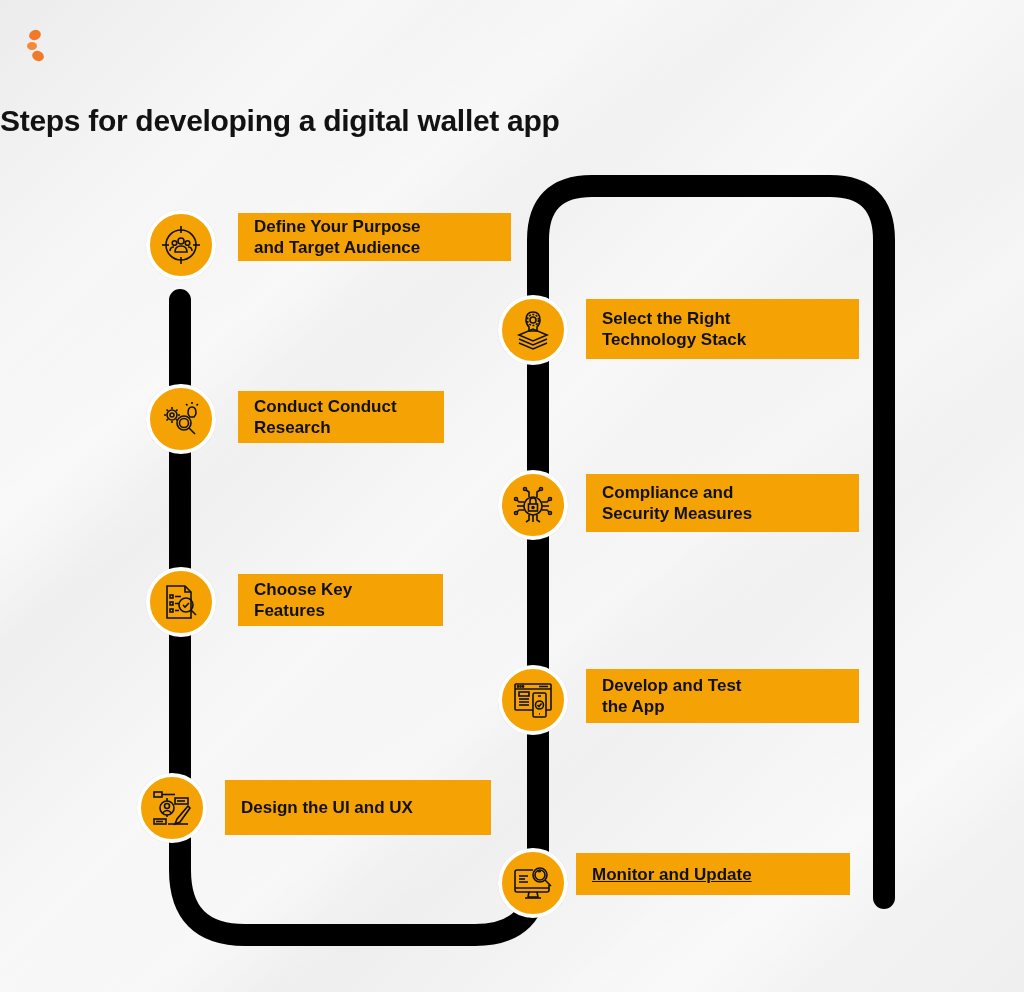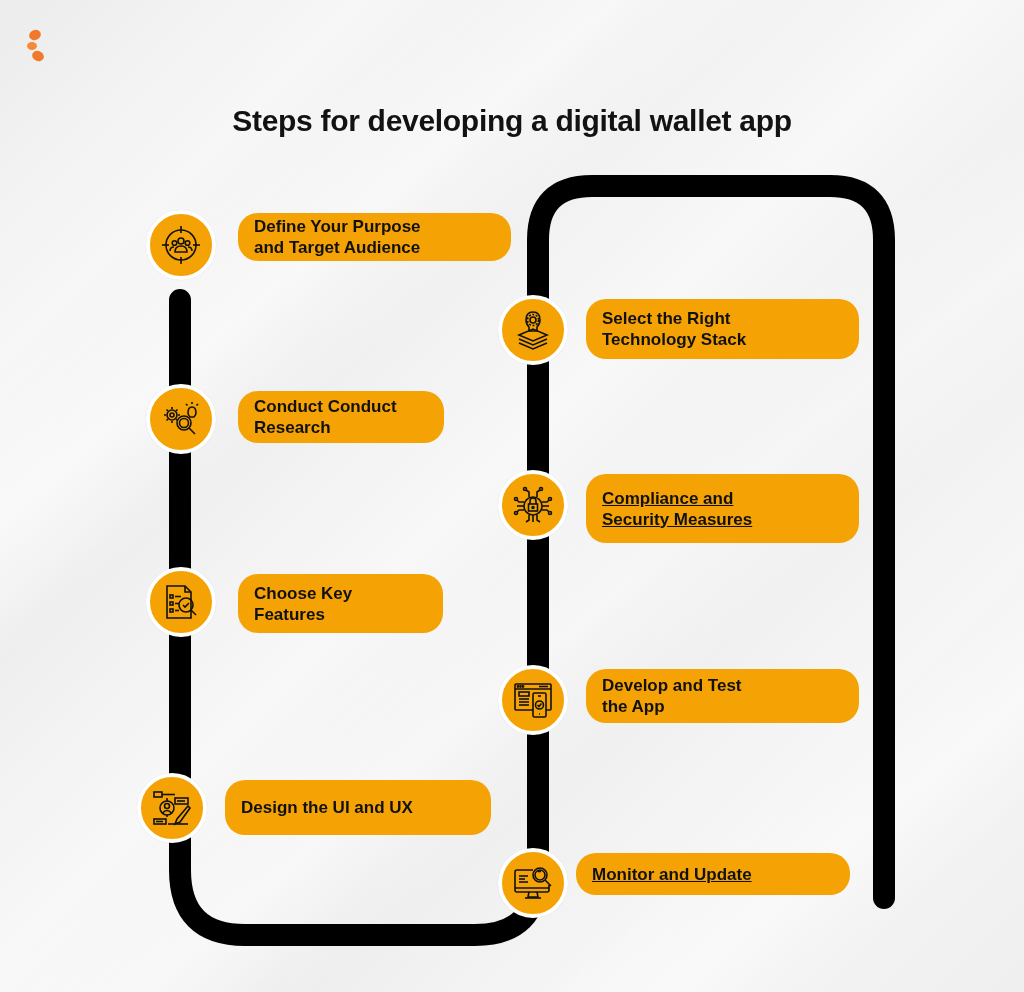--- a/index.html
+++ b/index.html
@@ -20,37 +20,36 @@
       position: absolute; left: 26px; top: 22px; height: 44px;
       display: flex; align-items: center;
     }
     .logo-mark { width: 22px; height: 44px; margin-right: 2px; }
     .logo-text {
       font-family: "Liberation Sans", sans-serif;
       font-size: 36px; color: #111; letter-spacing: -0.5px; line-height: 44px;
     }
     .title {
       position: absolute; left: 0; right: 0; top: 104px;
-      text-align: center; font-size: 30px; font-weight: bold; color: #121212;
+      font-size: 30px; font-weight: bold; color: #121212;
       letter-spacing: -0.3px;
     }
     svg.track { position: absolute; left: 0; top: 0; }
     .badge {
       position: absolute; width: 70px; height: 70px; border-radius: 50%;
       background: #f5a304; border: 4px solid #ffffff;
       display: flex; align-items: center; justify-content: center;
       box-shadow: 0 0 1px rgba(0,0,0,0.15);
     }
     .badge svg { width: 44px; height: 44px; }
     .label {
       position: absolute; background: #f5a304;
       display: flex; align-items: center;
       font-weight: bold; color: #111; font-size: 17px; line-height: 21px;
       padding-left: 16px;
-      border-radius: 20px;
     }
     .label span { white-space: pre-line; }
   </style>
 </head>
 <body>
 
 <div class="bg-stripe"></div>
 
 <div class="logo">
   <svg class="logo-mark" viewBox="0 0 22 44">
@@ -111,21 +110,21 @@
       <rect x="11" y="22" width="3" height="3"></rect>
       <rect x="11" y="29" width="3" height="3"></rect>
     <line x1="16" y1="16.5" x2="22" y2="16.5"></line>
       <line x1="16" y1="23.5" x2="20" y2="23.5"></line>
       <line x1="16" y1="30.5" x2="20" y2="30.5"></line>
     <circle cx="27" cy="25" r="7"></circle>
       <path d="M24 25 L26 27 L30 23"></path>
     <line x1="32" y1="30" x2="37" y2="35"></line>
   </svg>
 </div>
-<div class="label" style="left:238px; top:574px; width:205px; height:59px;">
+<div class="label" style="left:238px; top:574px; width:205px; height:52px;">
   <span>Choose Key
 Features</span>
 </div>
 
 <div class="badge" style="left:137px; top:773px;">
   <svg viewBox="0 0 44 44" fill="none" stroke="#111" stroke-width="1.6">
     <rect x="4" y="6" width="8" height="5"></rect>
       <line x1="12" y1="8.5" x2="25" y2="8.5"></line>
     <rect x="25" y="12" width="13" height="6"></rect>
       <line x1="27" y1="15" x2="35" y2="15"></line>
@@ -177,21 +176,21 @@
       <line x1="31" y1="23" x2="38" y2="23"></line>
     <path d="M18 14 L18 9 L15 7"></path>
       <circle cx="14" cy="6" r="1.5"></circle>
     <path d="M26 14 L26 9 L29 7"></path>
       <circle cx="30" cy="6" r="1.5"></circle>
     <path d="M18 32 L18 37 L15 39"></path>
       <path d="M26 32 L26 37 L29 39"></path>
     <line x1="22" y1="32" x2="22" y2="39"></line>
   </svg>
 </div>
-<div class="label" style="left:586px; top:474px; width:273px; height:69px;text-decoration:underline;">
+<div class="label" style="left:586px; top:474px; width:273px; height:58px;">
   <span>Compliance and
 Security Measures</span>
 </div>
 
 <div class="badge" style="left:498px; top:665px;">
   <svg viewBox="0 0 44 44" fill="none" stroke="#111" stroke-width="1.6">
     <rect x="4" y="6" width="36" height="26" rx="1"></rect>
     <line x1="4" y1="11" x2="40" y2="11"></line>
     <circle cx="7" cy="8.5" r="0.6"></circle>
       <circle cx="9.5" cy="8.5" r="0.6"></circle>

